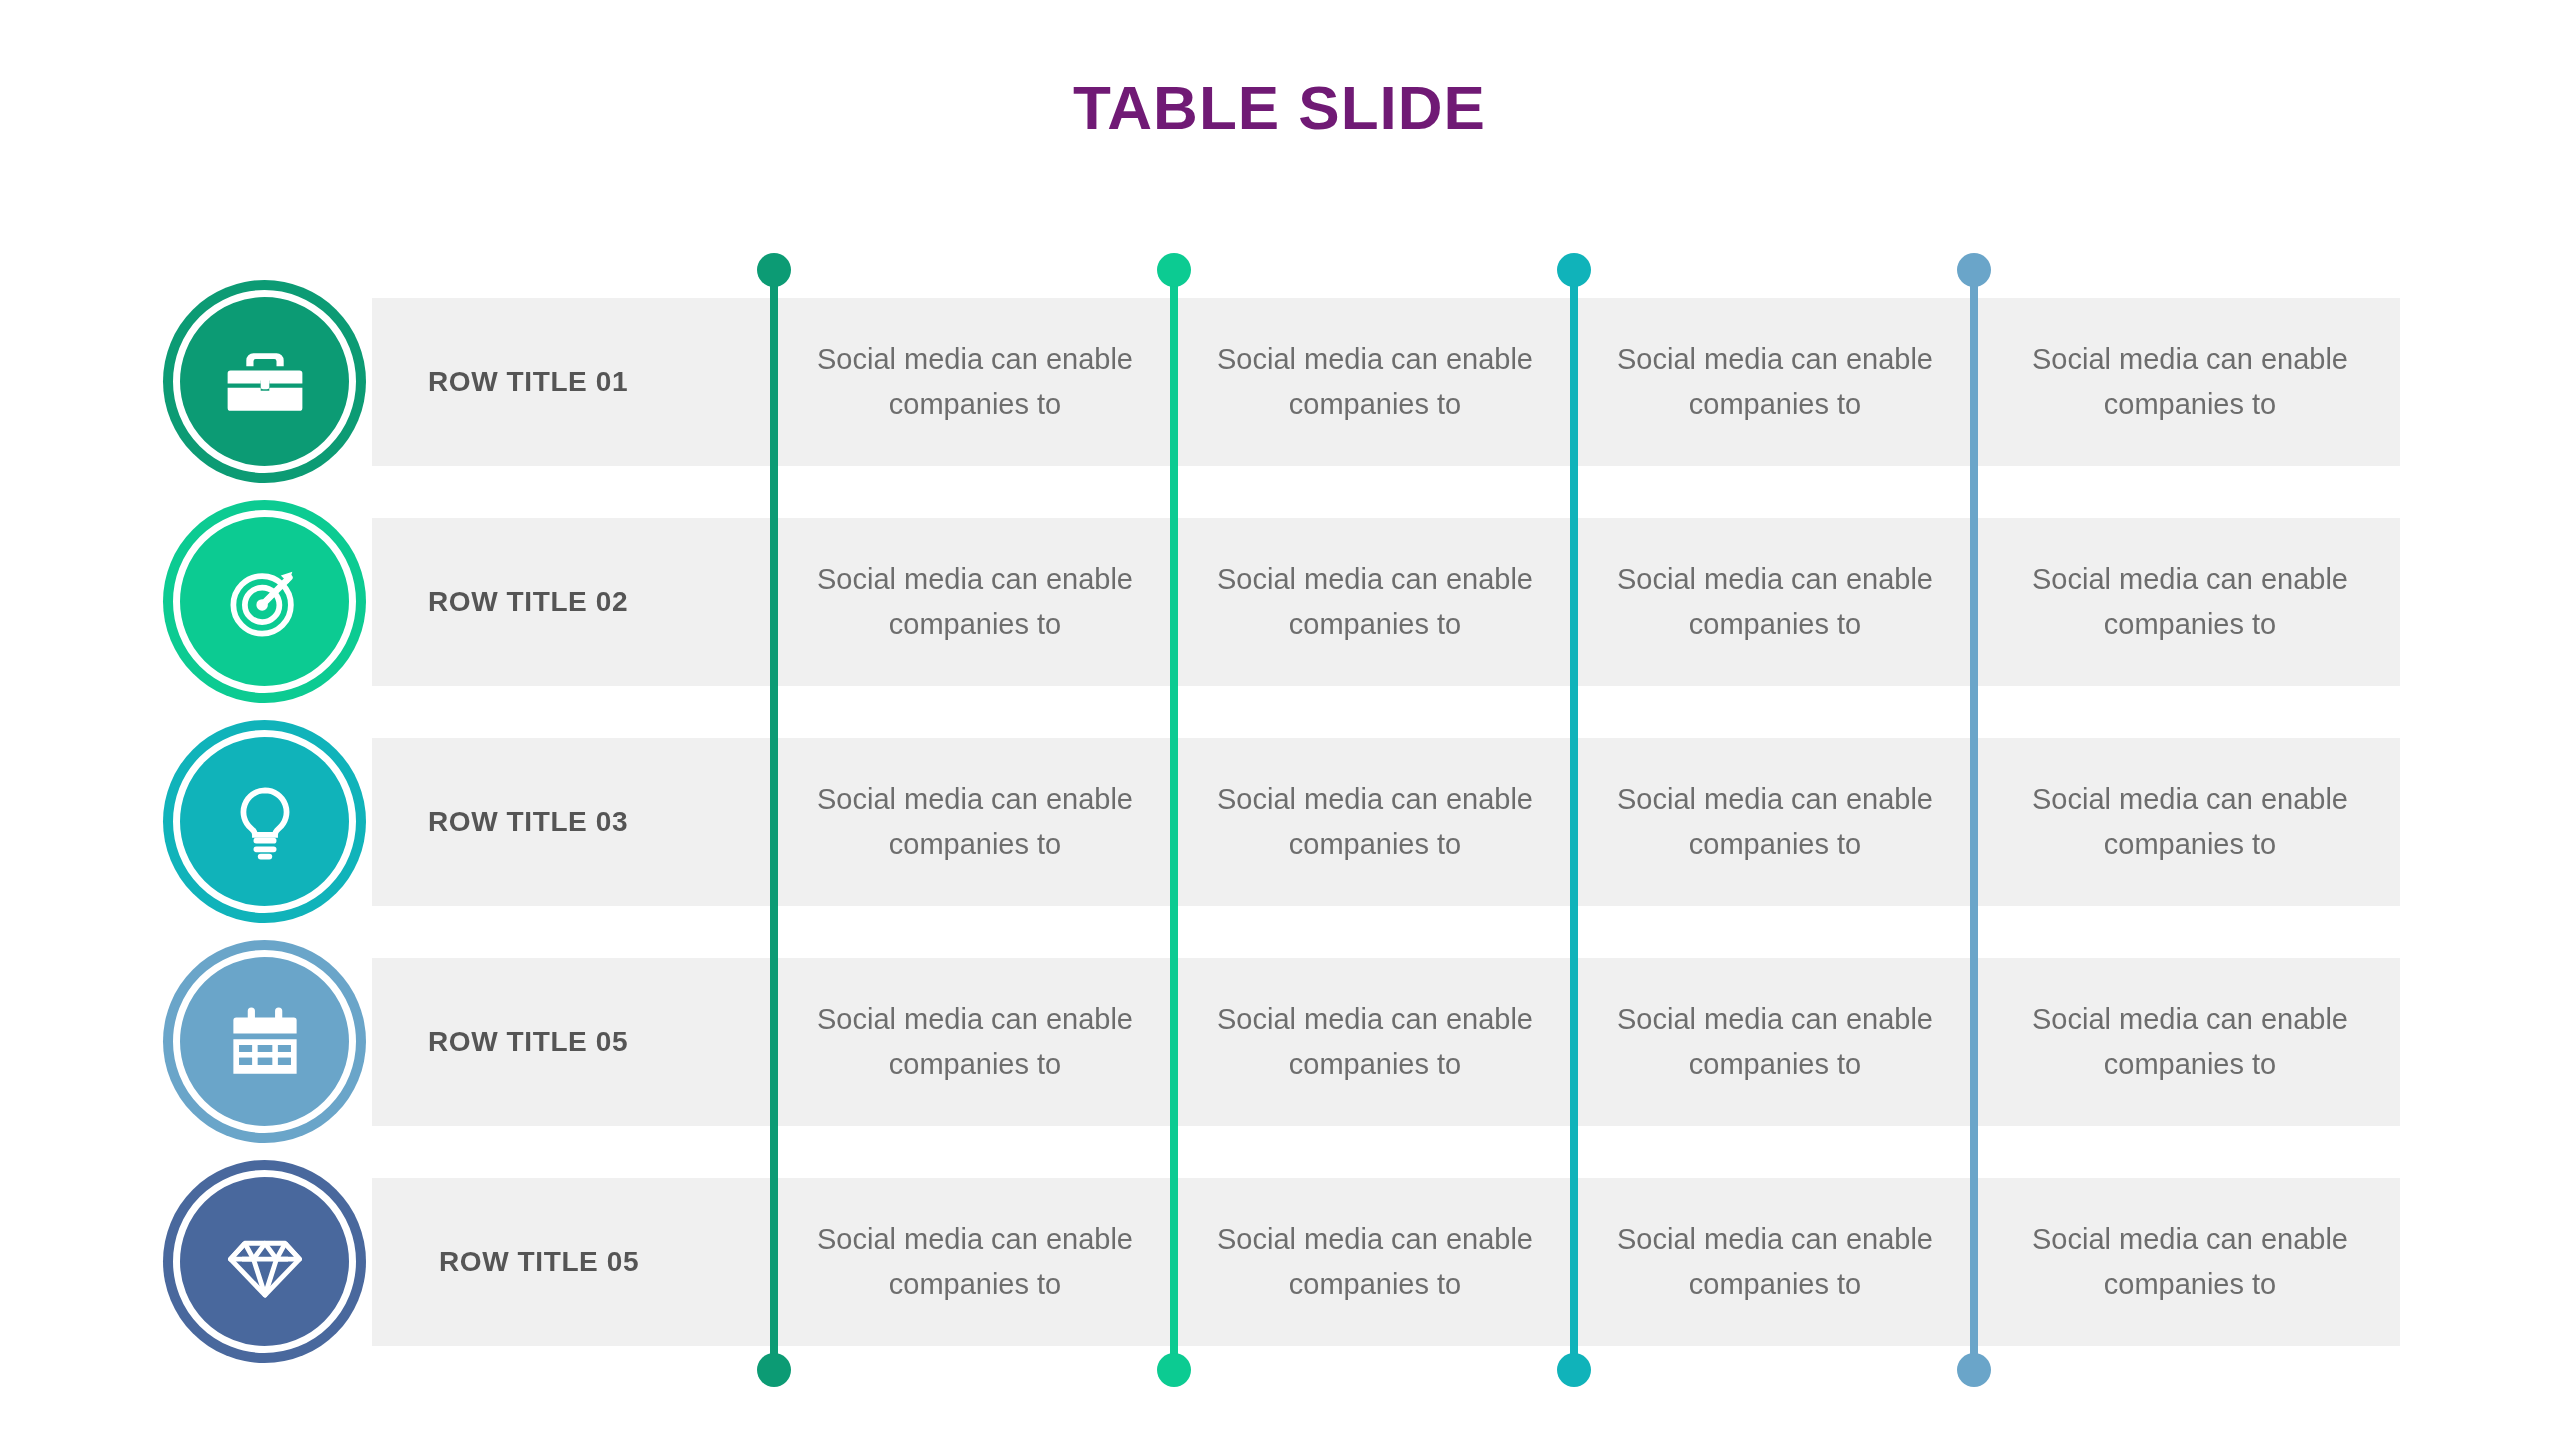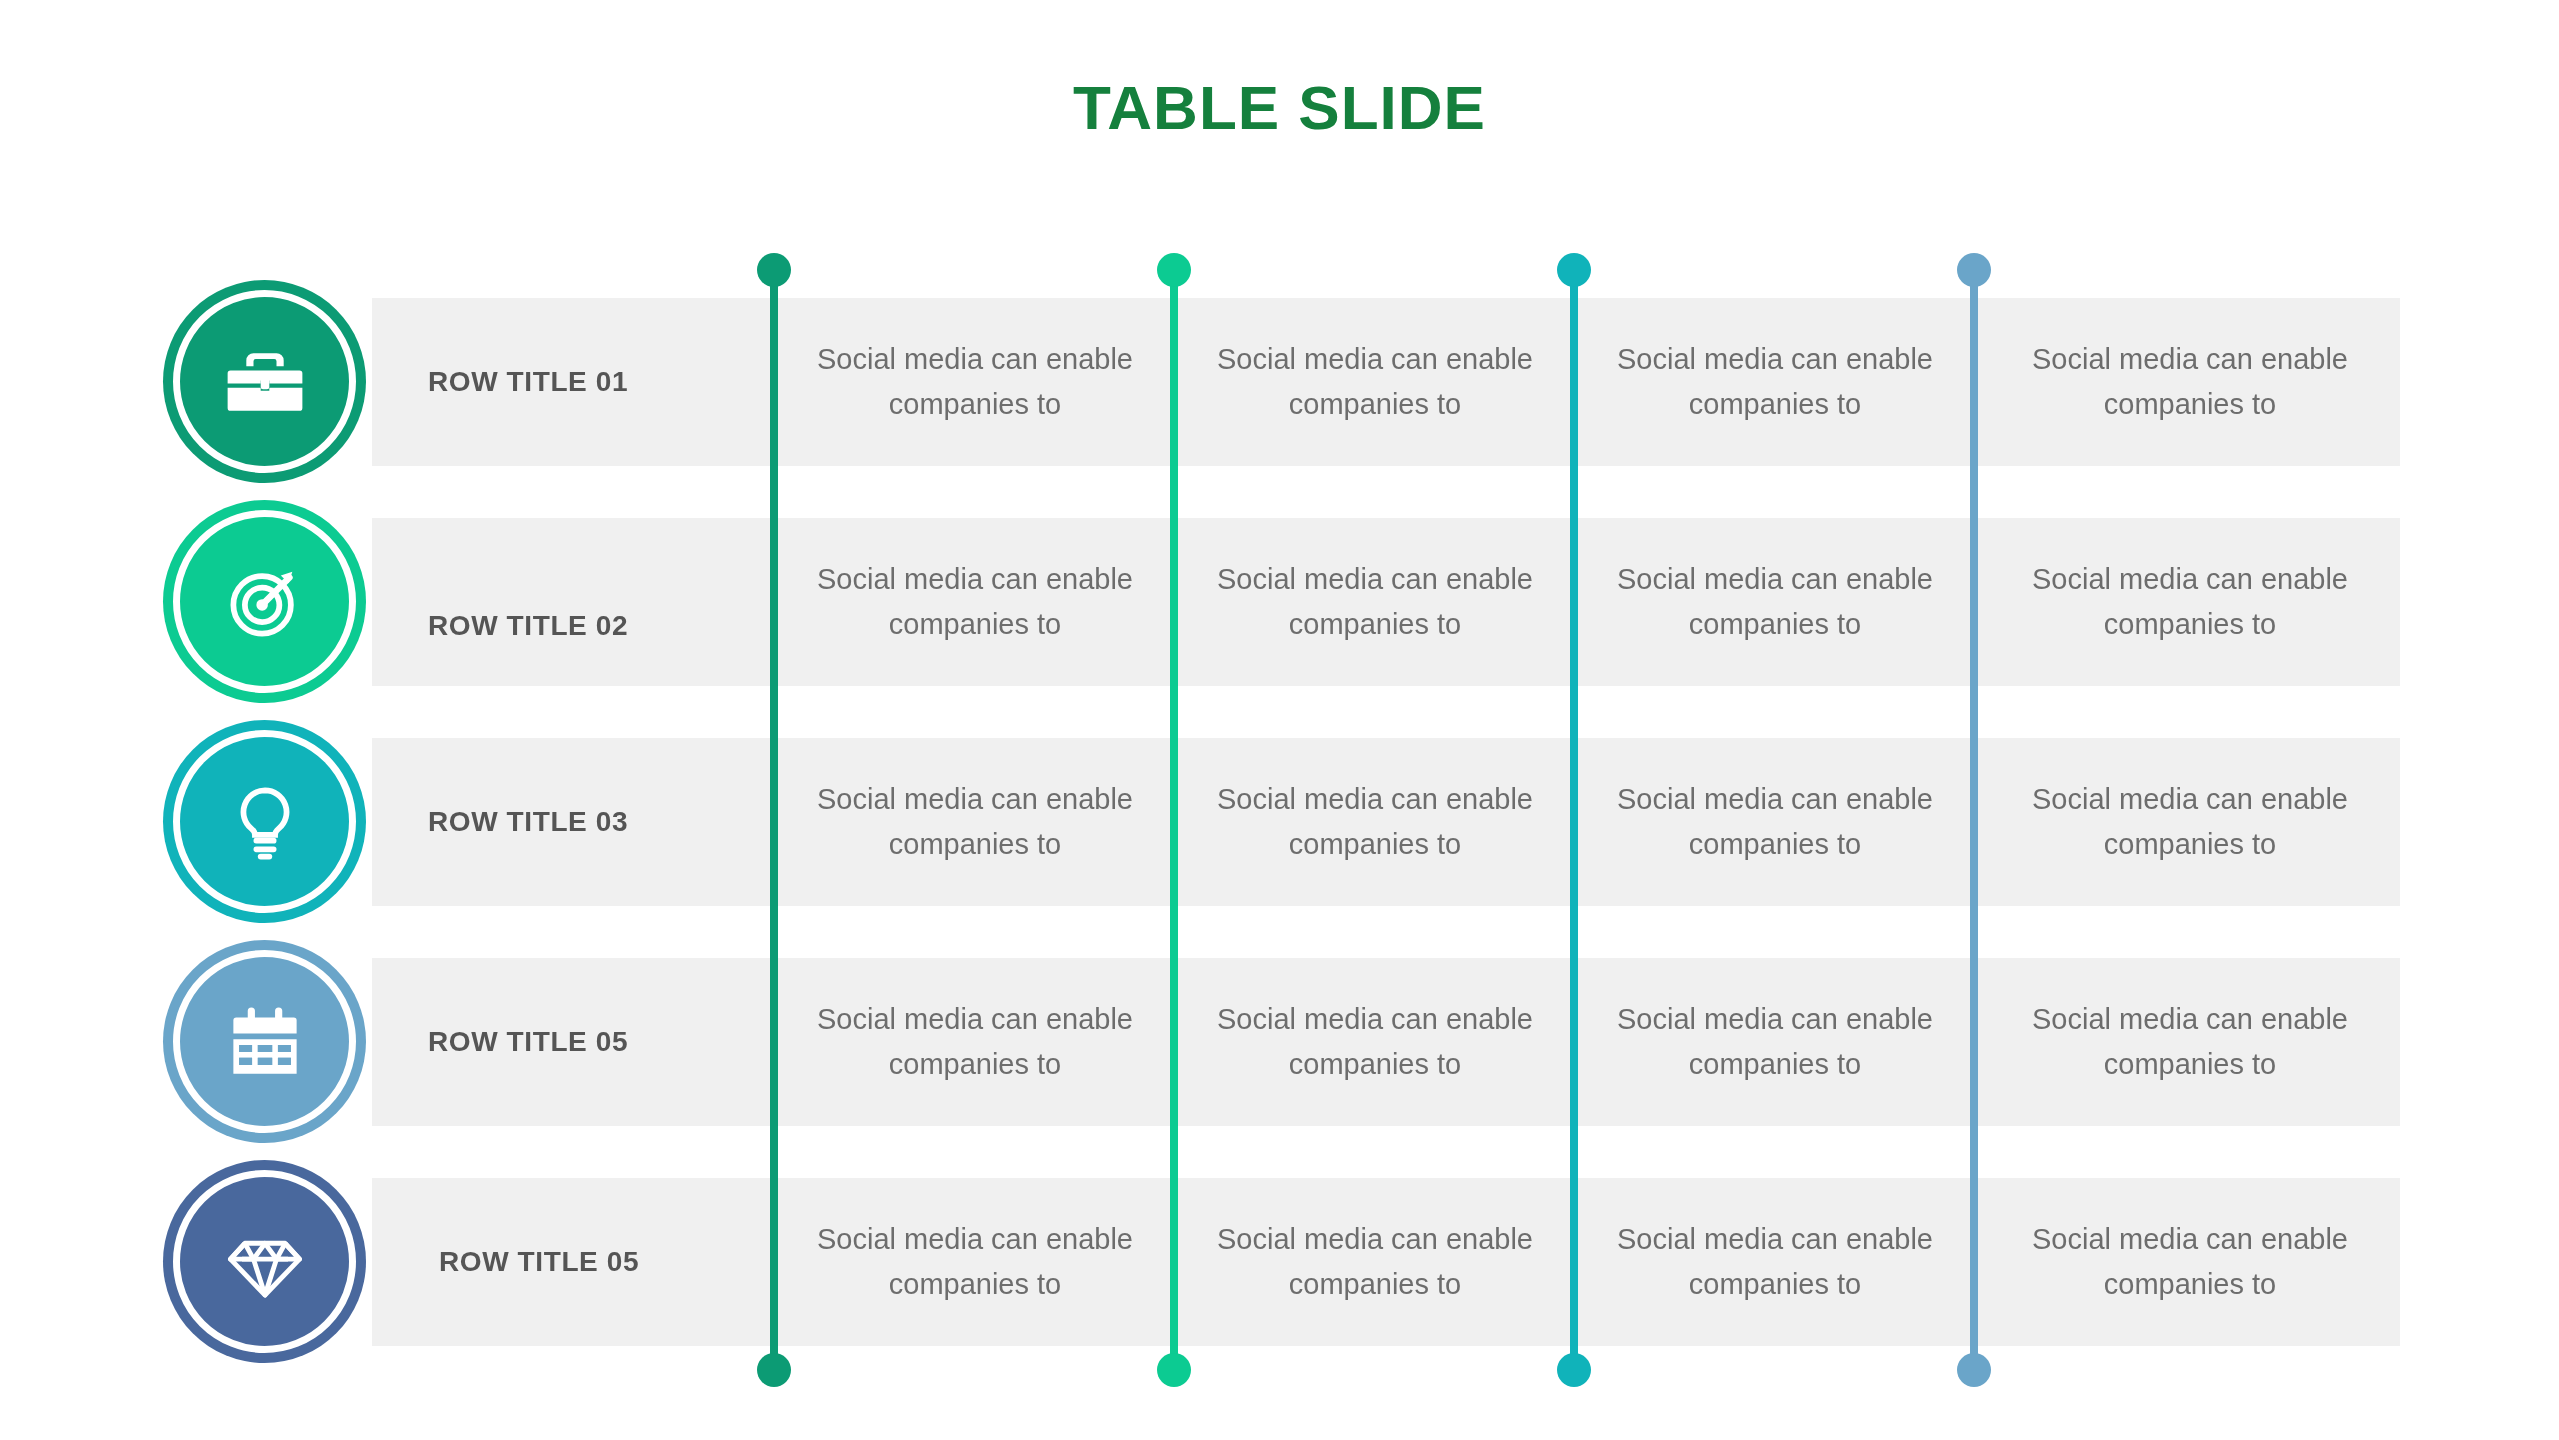--- a/index.html
+++ b/index.html
@@ -98,21 +98,21 @@
     height:168px;
     display:flex;
     align-items:center;
     font-size:28px;
     font-weight:bold;
     letter-spacing:0.6px;
     color:#555555;
     white-space:nowrap;
   }
   .rt-0 { top:15px; }
-  .rt-1 { top:235px;margin-top:24px; }
+  .rt-1 { top:235px; }
   .rt-2 { top:455px; }
   .rt-3 { top:675px; }
   .rt-4 { top:895px;margin-left:11px; }
 
   
   .cell {
     position:absolute;
     height:168px;
     display:flex;
     align-items:center;
@@ -152,21 +152,21 @@
   .vl-0 { left:770px;  }
   .vl-1 { left:1170px; }
   .vl-2 { left:1570px; }
   .vl-3 { left:1970px; }
 </style>
 </head>
 <body>
 
 <div class="slide">
 
-  <div class="slide-title" style="color: #15803d;">TABLE SLIDE</div>
+  <div class="slide-title" style="color: #701a75;">TABLE SLIDE</div>
 
   <div class="table-area">
 
     <div class="row row-0" style="background: rgb(240, 240, 240);"></div>
     <div class="row row-1" style="background: rgb(240, 240, 240);"></div>
     <div class="row row-2" style="background: rgb(240, 240, 240);"></div>
     <div class="row row-3" style="background: rgb(240, 240, 240);"></div>
     <div class="row row-4" style="background: rgb(240, 240, 240);"></div>
 
     <div class="icon-badge badge-0" style="background: rgb(12, 155, 116);">

